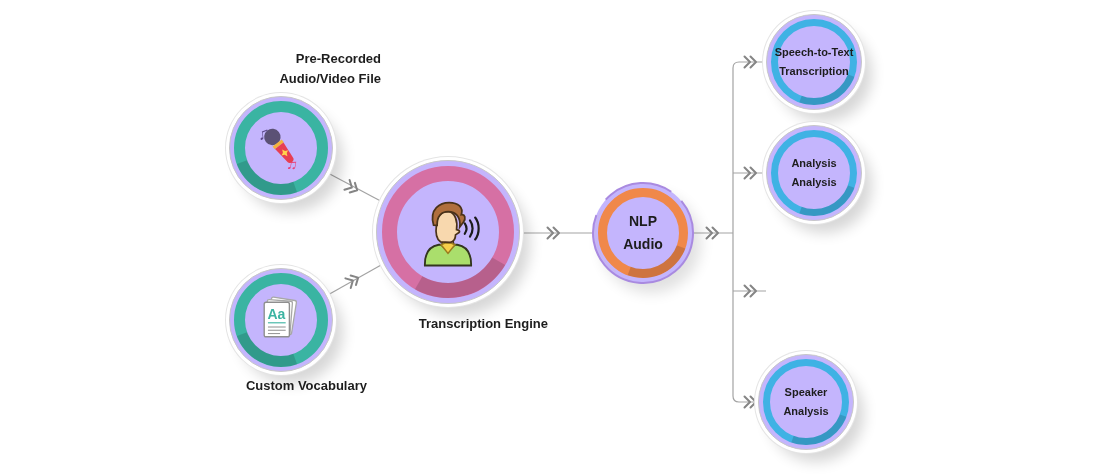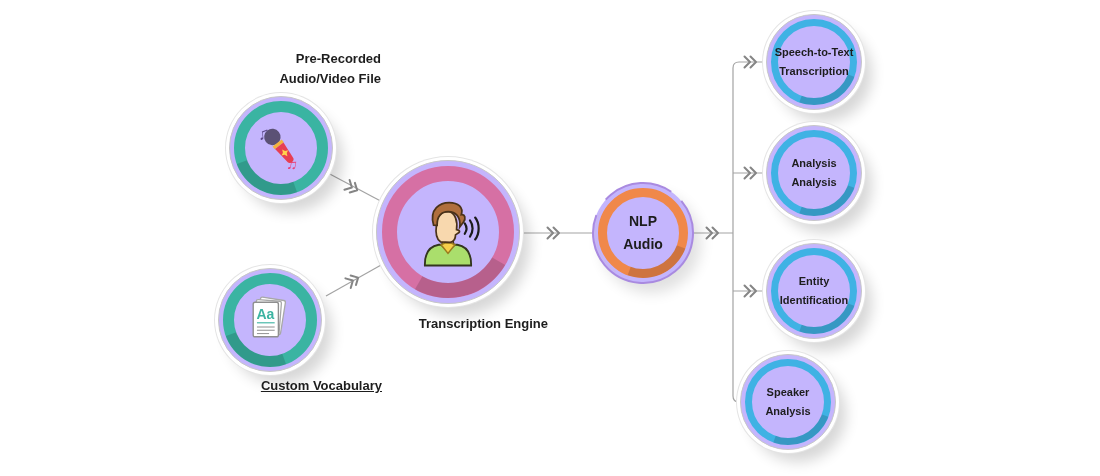--- a/index.html
+++ b/index.html
@@ -128,38 +128,38 @@
         <g transform="rotate(-38 30 30)">
           <circle cx="30" cy="15.5" r="8.5" fill="#5b5175"></circle>
           <rect x="24" y="23.5" width="12" height="3.6" fill="#f2b33e"></rect>
           <path d="M24.5,27.1 L35.5,27.1 L33.6,46 C33.1,49.4 26.9,49.4 26.4,46 Z" fill="#e73e52"></path>
           <path d="M30,32 L31.4,35 L34.4,36.4 L31.4,37.8 L30,40.8 L28.6,37.8 L25.6,36.4 L28.6,35 Z" fill="#ffd34d"></path>
         </g>
       </svg>
     </div>
   </div>
 
-  <div class="node n-teal" style="left:218px; top:268px;">
+  <div class="node n-teal" style="left:229px; top:268px;">
     <div class="ring"></div>
     <div class="shade"></div>
     <div class="content">
       <svg width="56" height="56" viewBox="0 0 60 60">
         <rect x="17" y="7" width="27" height="37" rx="2" fill="#ffffff" stroke="#a8a8a8" stroke-width="1.4" transform="rotate(9 30 26)"></rect>
         <rect x="14" y="9" width="27" height="37" rx="2" fill="#ffffff" stroke="#a8a8a8" stroke-width="1.4" transform="rotate(4.5 28 27)"></rect>
         <rect x="12" y="11" width="27" height="37" rx="2" fill="#ffffff" stroke="#8f8f8f" stroke-width="1.5"></rect>
         <text x="15.5" y="29" font-size="15" font-weight="bold" fill="#3cb4a2">Aa</text>
         <line x1="16" y1="33" x2="35" y2="33" stroke="#3cb4a2" stroke-width="1.2"></line>
         <line x1="16" y1="37.5" x2="35" y2="37.5" stroke="#9a9a9a" stroke-width="1.2"></line>
         <line x1="16" y1="41" x2="35" y2="41" stroke="#9a9a9a" stroke-width="1.2"></line>
         <line x1="16" y1="44.5" x2="29" y2="44.5" stroke="#9a9a9a" stroke-width="1.2"></line>
       </svg>
     </div>
   </div>
 
-  <div class="node-label" style="left:182px; top:376px; width:200px;text-decoration:underline;">
+  <div class="node-label" style="left:167px; top:376px; width:200px;">
     <span>Custom Vocabulary</span>
   </div>
 
   <div class="node n-pink" style="left:376px; top:160px;">
     <div class="ring"></div>
     <div class="shade"></div>
     <div class="content">
       <svg width="74" height="74" viewBox="0 0 64 64">
         <path d="M12,60 C12,48 18,44 24,43 L40,43 C46,44 52,48 52,60 L52,61 L12,61 Z" fill="#aade6c" stroke="#33361f" stroke-width="1.6"></path>
         <path d="M27,36 L27,44 C30,47.5 34,47.5 37,44 L36,36 Z" fill="#f2c896" stroke="#4a3219" stroke-width="1.4"></path>
@@ -209,32 +209,22 @@
     <div class="ring"></div>
     <div class="shade"></div>
     <div class="content">
       <div class="inner-label">
         <span>Analysis</span>
         <span>Analysis</span>
       </div>
     </div>
   </div>
 
-  <div class="node n-blue" style="left:766px; top:243px;">
-    <div class="ring"></div>
-    <div class="shade"></div>
-    <div class="content">
-      <div class="inner-label">
-        <span>Entity</span>
-        <span>Identification</span>
-      </div>
-    </div>
-  </div>
-
-  <div class="node n-blue" style="left:740px; top:354px;">
+
+  <div class="node n-blue" style="left:758px; top:354px;">
     <div class="ring"></div>
     <div class="shade"></div>
     <div class="content">
       <div class="inner-label">
         <span>Speaker</span>
         <span>Analysis</span>
       </div>
     </div>
   </div>
 

